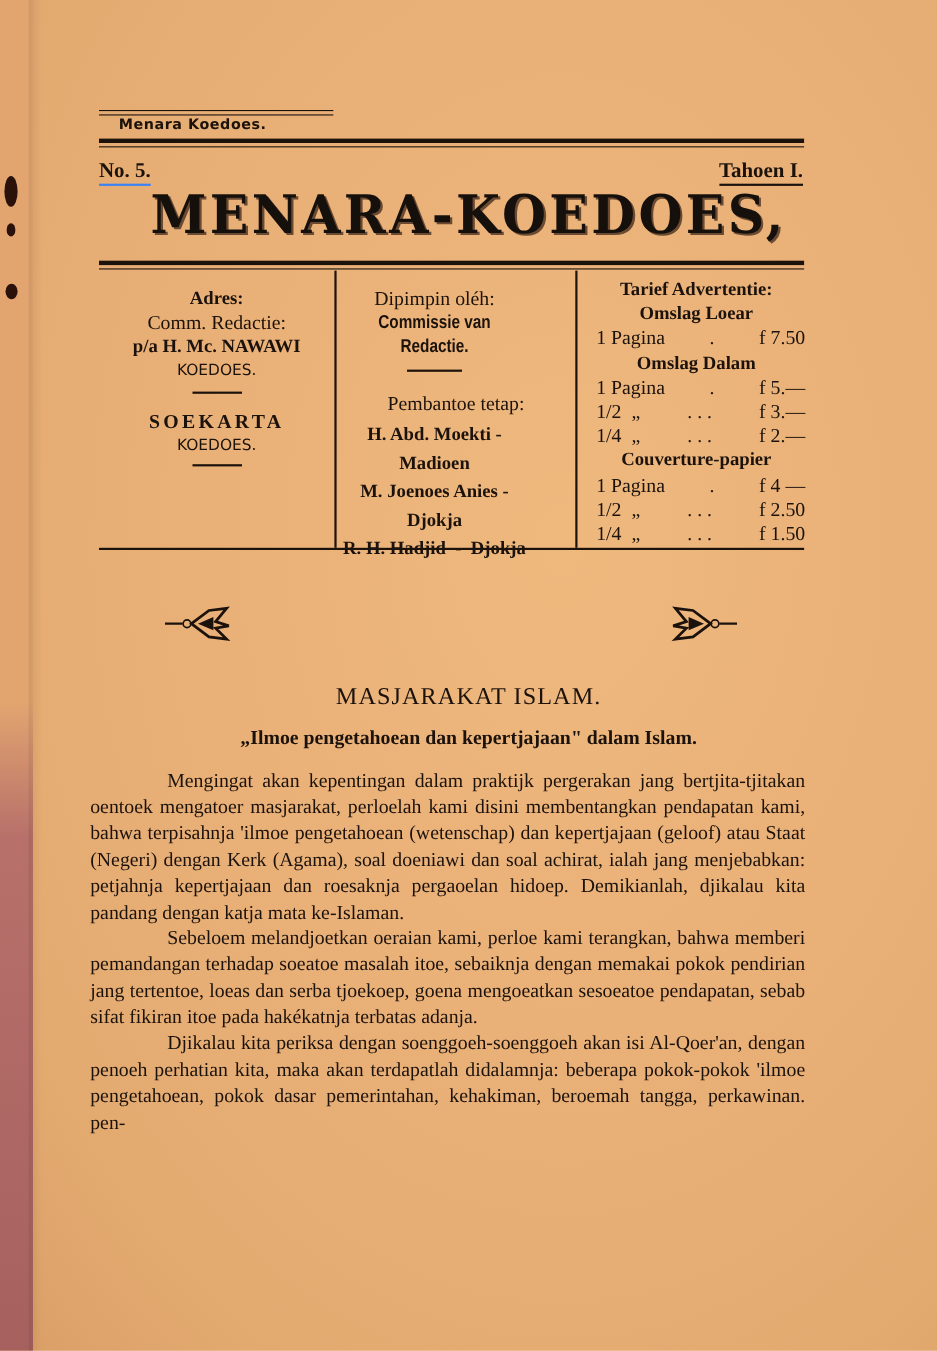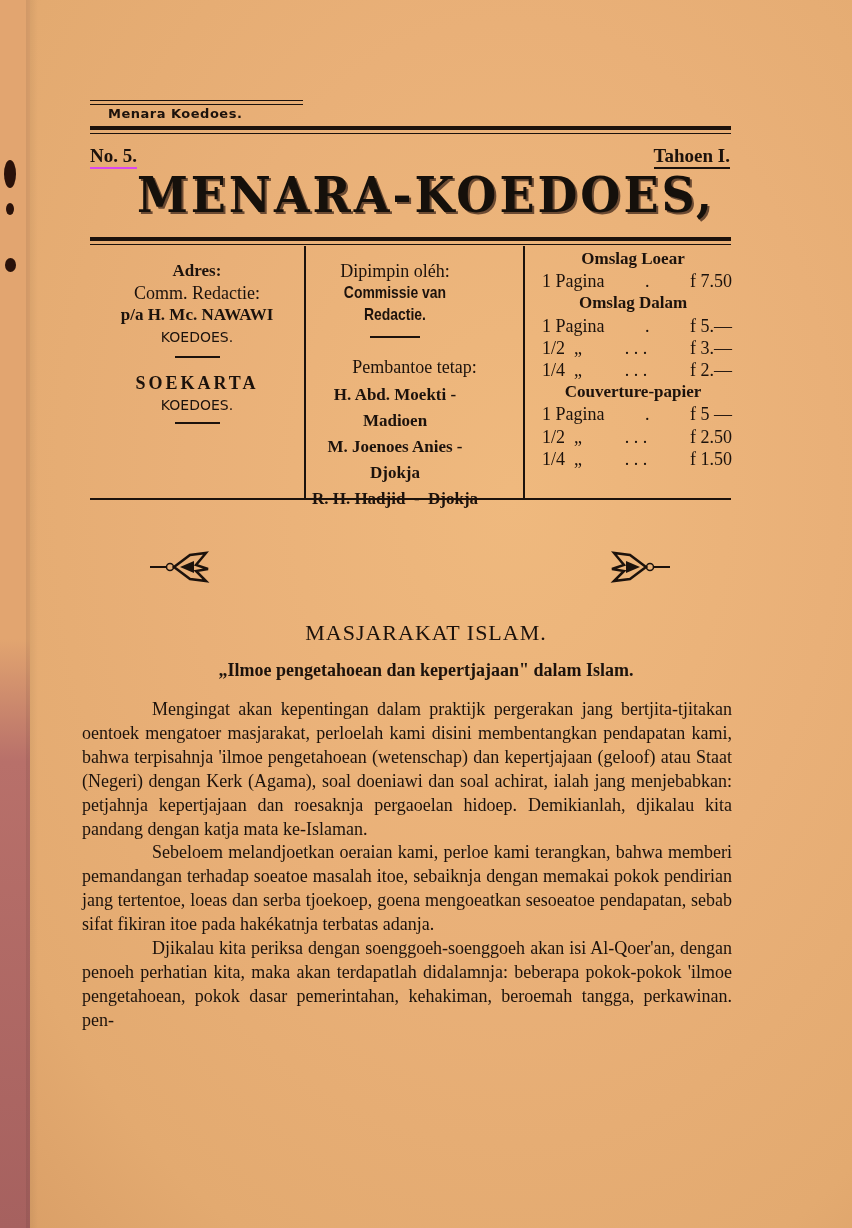--- a/index.html
+++ b/index.html
@@ -86,21 +86,21 @@
 <div class="ink-spot" style="left:4px;top:160px;width:12px;height:28px;"></div>
 <div class="ink-spot" style="left:6px;top:203px;width:8px;height:12px;"></div>
 <div class="ink-spot" style="left:5px;top:258px;width:11px;height:14px;"></div>
 
 <div class="rule" style="left:90px;top:100px;width:213px;height:1px;"></div>
 <div class="rule" style="left:90px;top:104px;width:213px;height:1px;"></div>
 <div class="abs running-head">Menara  Koedoes.</div>
 <div class="rule" style="left:90px;top:126px;width:641px;height:4px;"></div>
 <div class="rule" style="left:90px;top:133px;width:641px;height:1px;"></div>
 
-<div class="abs issue-no" style="border-bottom:2px solid #d946ef;">No. 5.</div>
+<div class="abs issue-no" style="border-bottom:2px solid #3b82f6;">No. 5.</div>
 <div class="abs year" style="border-bottom:2px solid #1c120c;">Tahoen I.</div>
 
 <div class="abs masthead">MENARA-KOEDOES,</div>
 
 <div class="rule" style="left:90px;top:237px;width:641px;height:4px;"></div>
 <div class="rule" style="left:90px;top:244px;width:641px;height:1px;"></div>
 
 <div class="rule" style="left:304px;top:246px;width:2px;height:252px;"></div>
 <div class="rule" style="left:523px;top:246px;width:2px;height:252px;"></div>
 <div class="rule" style="left:90px;top:498px;width:641px;height:2px;"></div>
@@ -120,20 +120,21 @@
   <div style="margin-top:12px;font-size:18px;">Dipimpin oléh:</div>
   <div><span class="narrow">Commissie van Redactie.</span></div>
   <div class="short-rule" style="margin-top:10px;margin-bottom:18px;"></div>
   <div style="font-size:18px;margin-bottom:4px;padding-left:39px;">Pembantoe tetap:</div>
   <div class="b" style="line-height:26px;">H. Abd. Moekti - Madioen</div>
   <div class="b" style="line-height:26px;">M. Joenoes Anies - Djokja</div>
   <div class="b" style="line-height:26px;white-space:pre;">R. H. Hadjid  -  Djokja</div>
 </div>
 
 <div class="col col-3" style="line-height:22.2px;">
+  <div class="b" style="margin-top:4px;">Tarief Advertentie:</div>
   <div class="b">Omslag  Loear</div>
   <div class="tariff-row">
     <span>1 Pagina</span>
     <span>.</span>
     <span class="price">f 7.50</span>
   </div>
   <div class="b">Omslag  Dalam</div>
   <div class="tariff-row">
     <span>1 Pagina</span>
     <span>.</span>
@@ -146,21 +147,21 @@
   </div>
   <div class="tariff-row">
     <span style="white-space:pre;">1/4  „</span>
     <span>. . .</span>
     <span class="price">f 2.—</span>
   </div>
   <div class="b">Couverture-papier</div>
   <div class="tariff-row">
     <span>1 Pagina</span>
     <span>.</span>
-    <span class="price">f 5 —</span>
+    <span class="price">f 4 —</span>
   </div>
   <div class="tariff-row">
     <span style="white-space:pre;">1/2  „</span>
     <span>. . .</span>
     <span class="price">f 2.50</span>
   </div>
   <div class="tariff-row">
     <span style="white-space:pre;">1/4  „</span>
     <span>. . .</span>
     <span class="price">f 1.50</span>

